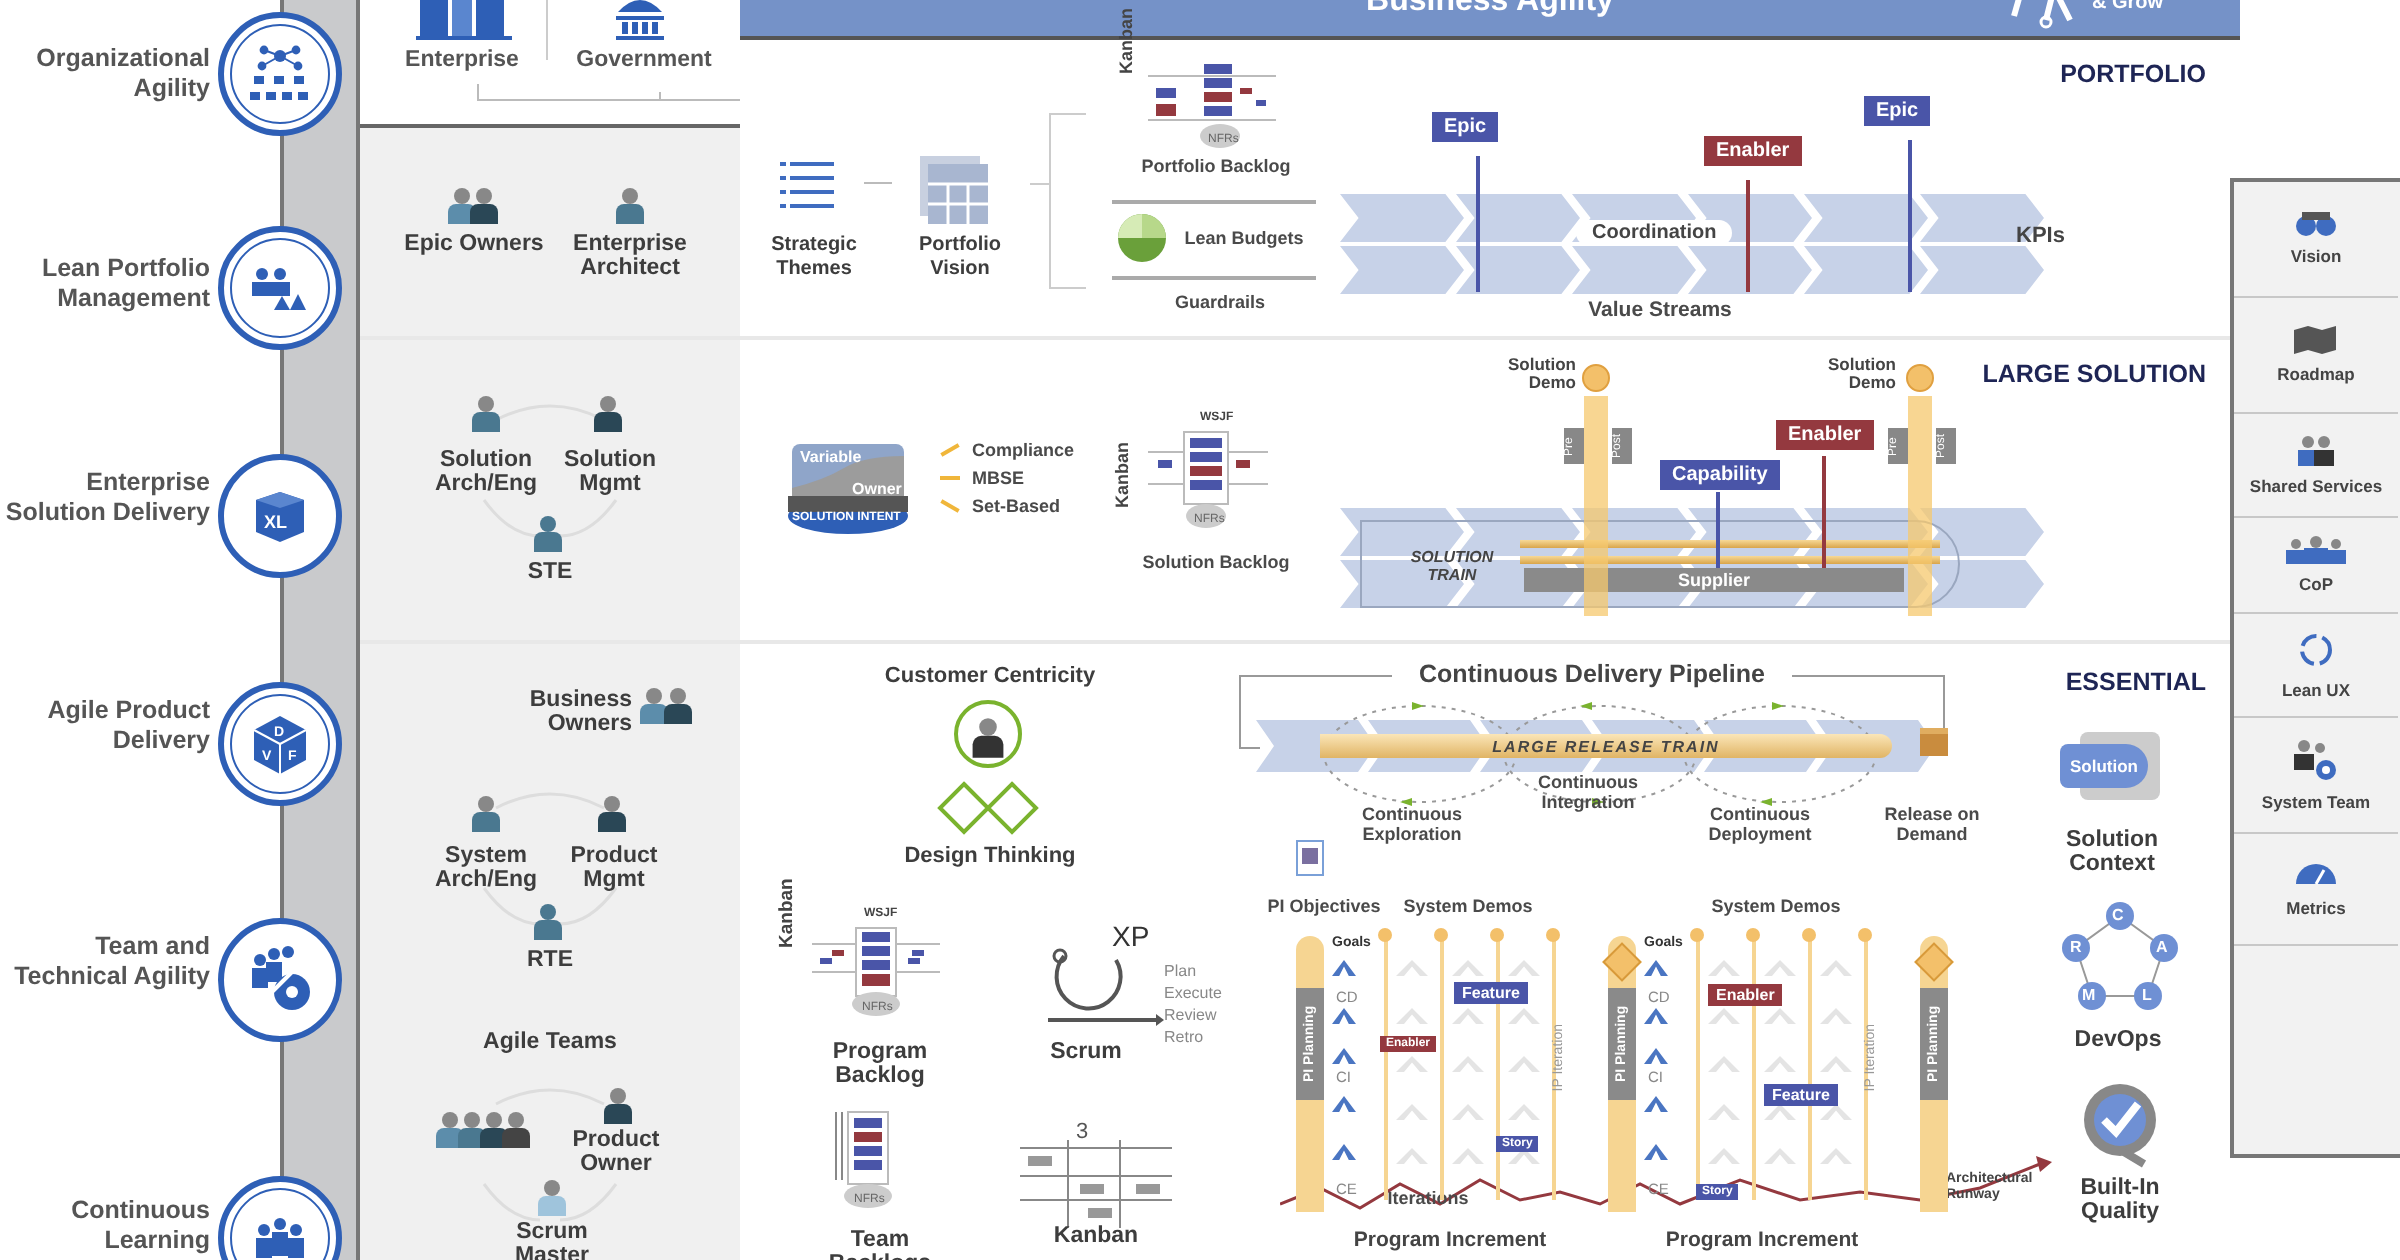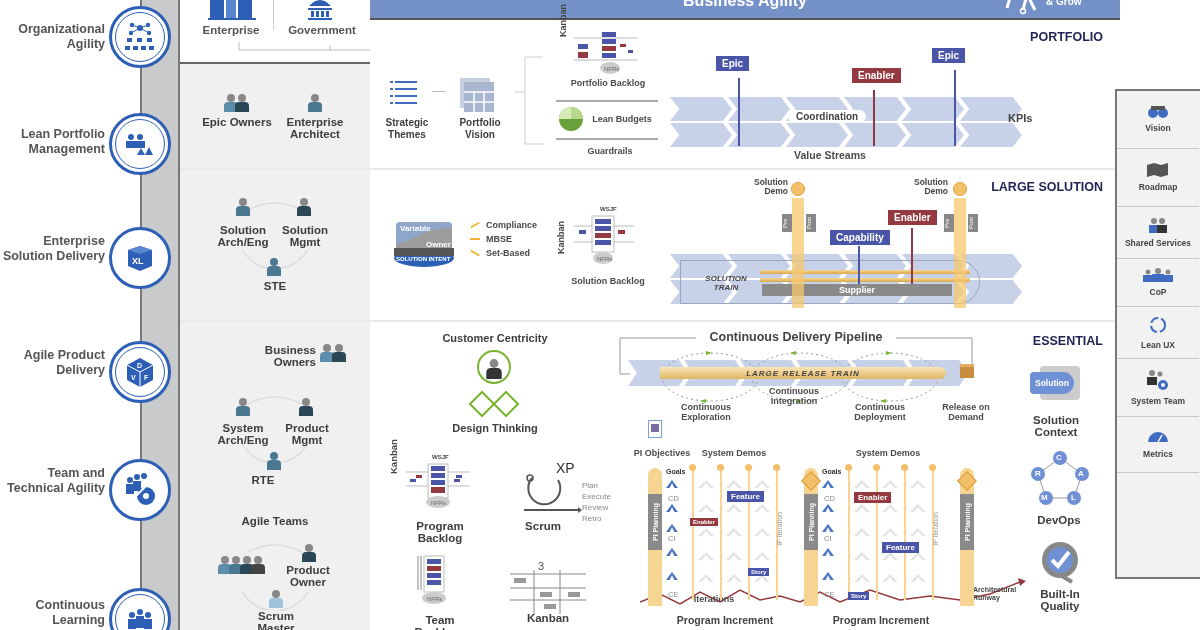--- a/index.html
+++ b/index.html
@@ -201,21 +201,21 @@
   <svg class="abs" style="left:40px;top:72px;" width="110" height="70">
       <path d="M28 10 Q55 -4 82 10" fill="none" stroke="#ddd" stroke-width="1.5"></path>
       <path d="M22 50 Q35 68 50 68" fill="none" stroke="#ddd" stroke-width="1.5"></path>
       <path d="M88 50 Q75 68 60 68" fill="none" stroke="#ddd" stroke-width="1.5"></path>
     </svg>
   <div class="abs" style="left:56px;top:76px;"><span class="person"><span class="h"></span><span class="b" style="background:#4a7890"></span></span></div>
   <div class="abs lbl" style="left:28px;top:100px;width:70px;">System Arch/Eng</div>
   <div class="abs" style="left:119px;top:76px;"><span class="person"><span class="h"></span><span class="b" style="background:#2a4756"></span></span></div>
   <div class="abs lbl" style="left:94px;top:100px;width:66px;">Product Mgmt</div>
   <div class="abs" style="left:87px;top:130px;"><span class="person"><span class="h" style="background:#4a7890"></span><span class="b" style="background:#4a7890"></span></span></div>
-  <div class="abs lbl" style="left:58px;top:152px;width:50px;">RTE</div>
+  <div class="abs lbl" style="left:70px;top:152px;width:50px;">RTE</div>
   <div class="abs lbl" style="left:45px;top:193px;width:100px;">Agile Teams</div>
   <svg class="abs" style="left:40px;top:220px;" width="110" height="70">
       <path d="M28 10 Q55 -4 82 10" fill="none" stroke="#ddd" stroke-width="1.5"></path>
       <path d="M22 50 Q35 68 50 68" fill="none" stroke="#ddd" stroke-width="1.5"></path>
       <path d="M88 50 Q75 68 60 68" fill="none" stroke="#ddd" stroke-width="1.5"></path>
     </svg>
   <div class="abs" style="left:38px;top:234px;"><span class="person"><span class="h"></span><span class="b" style="background:#5c8dab"></span></span><span class="person" style="margin-left:-3px"><span class="h"></span><span class="b" style="background:#4a7890"></span></span><span class="person" style="margin-left:-3px"><span class="h"></span><span class="b" style="background:#2a4756"></span></span><span class="person" style="margin-left:-3px"><span class="h"></span><span class="b" style="background:#444"></span></span></div>
   <div class="abs" style="left:122px;top:222px;"><span class="person"><span class="h"></span><span class="b" style="background:#2a4756"></span></span></div>
   <div class="abs lbl" style="left:100px;top:242px;width:56px;">Product Owner</div>
   <div class="abs" style="left:89px;top:268px;"><span class="person"><span class="h"></span><span class="b" style="background:#9fc4dc"></span></span></div>

